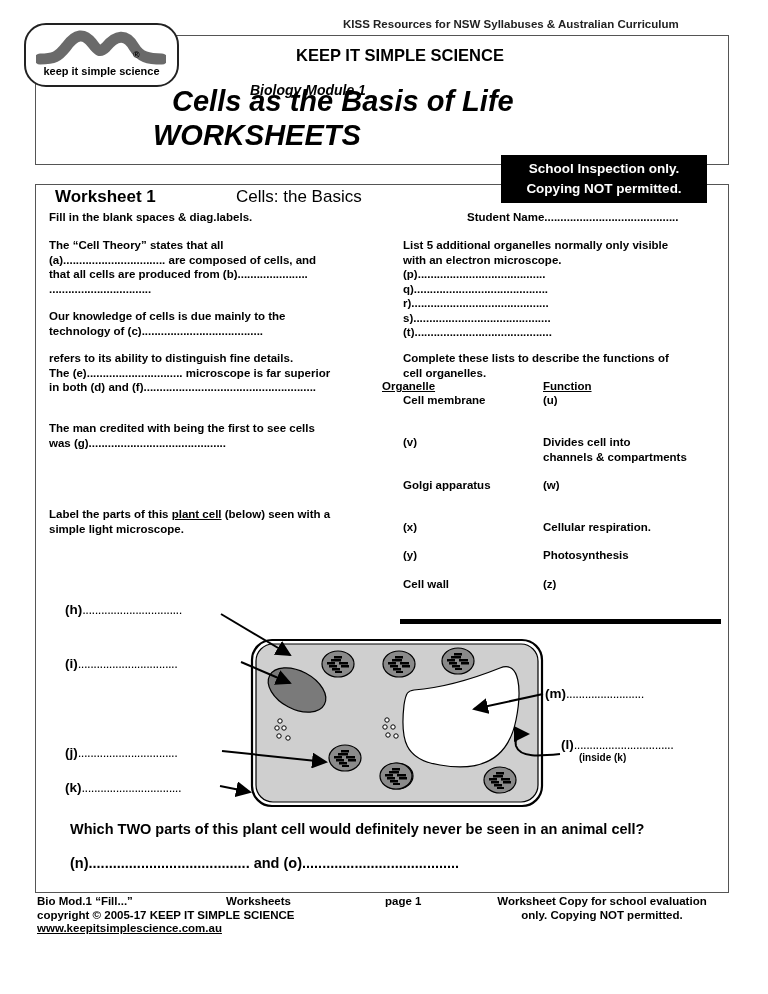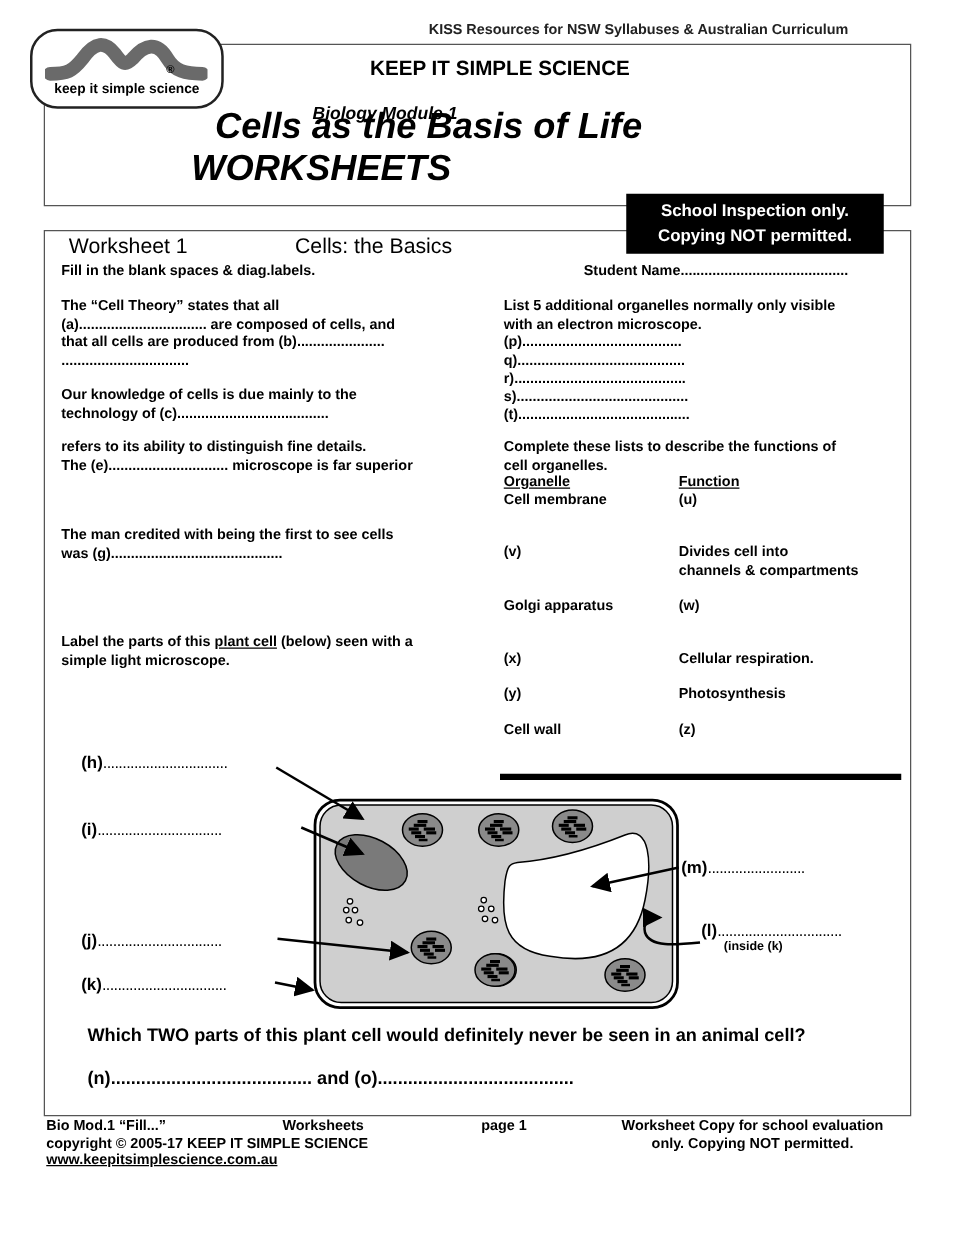--- a/index.html
+++ b/index.html
@@ -16,21 +16,21 @@
   #logo-reg { left:107px; top:25px; font-size:9px; font-weight:bold; }
   #kiss-title { left:250px; top:46px; width:300px; text-align:center; font-size:16.5px; font-weight:bold; }
   #kiss-sub { left:250px; top:82px; width:300px; text-align:left; font-size:14px; font-weight:bold; font-style:italic; }
   #main-title { left:172px; top:85px; font-size:29px; font-weight:bold; font-style:italic;text-align:right; }
   #ws-title { left:153px; top:119px; font-size:29px; font-weight:bold; font-style:italic; }
 
   #badge { left:501px; top:155px; width:206px; height:48px; background:#000; color:#fff;
            font-size:13.5px; font-weight:bold; text-align:center; line-height:20px; padding-top:4px; box-sizing:border-box; }
 
   #ws-box { left:35px; top:184px; width:692px; height:707px; border:1.5px solid #555; }
-  #ws-heading-1 { left:55px; top:187px; font-size:17px; font-weight:normal; }
+  #ws-heading-1 { left:55px; top:187px; font-size:17px; font-weight:bold; }
   #ws-heading-2 { left:236px; top:187px; font-size:17px; font-weight:normal; }
 
   #divider { left:400px; top:619px; width:321px; height:5px; background:#000; }
 
   .lbl { font-size:13.5px; font-weight:bold; }
   .dots { font-size:13px; font-weight:normal; letter-spacing:-0.5px; }
 
   #footer-1 { left:37px; top:894px; }
   #footer-2 { left:37px; top:908px; }
   #footer-3 { left:37px; top:921px; text-decoration:underline; }
@@ -80,20 +80,21 @@
   <div>that all cells are produced from (b)......................</div>
   <div>................................</div>
 </div>
 <div class="abs small" style="left:49px;top:309px">
   <div>Our knowledge of cells is due mainly to the</div>
   <div>technology of (c)......................................</div>
 </div>
 <div class="abs small" style="left:49px;top:351px">
   <div>refers to its ability to distinguish fine details.</div>
   <div>The (e).............................. microscope is far superior</div>
+  <div>in both (d) and (f)......................................................</div>
 </div>
 <div class="abs small" style="left:49px;top:421px">
   <div>The man credited with being the first to see cells</div>
   <div>was (g)...........................................</div>
 </div>
 <div class="abs small" style="left:49px;top:507px">
   <div><span>Label the parts of this </span><span class="u">plant cell</span><span> (below) seen with a</span></div>
   <div>simple light microscope.</div>
 </div>
 
@@ -104,21 +105,21 @@
   <div>q)..........................................</div>
   <div>r)...........................................</div>
   <div>s)...........................................</div>
   <div>(t)...........................................</div>
 </div>
 
 <div class="abs small" style="left:403px;top:351px">
   <div>Complete these lists to describe the functions of</div>
   <div>cell organelles.</div>
 </div>
-<div class="abs small u" style="left:403px;top:379px">Organelle</div>
+<div class="abs small u" style="left:382px;top:379px">Organelle</div>
 <div class="abs small u" style="left:543px;top:379px">Function</div>
 
 <div class="abs small" style="left:403px;top:393px">Cell membrane</div>
 <div class="abs small" style="left:543px;top:393px">(u)</div>
 
 <div class="abs small" style="left:403px;top:435px">(v)</div>
 <div class="abs small" style="left:543px;top:435px">
   <div>Divides cell into</div>
   <div>channels &amp; compartments</div>
 </div>

